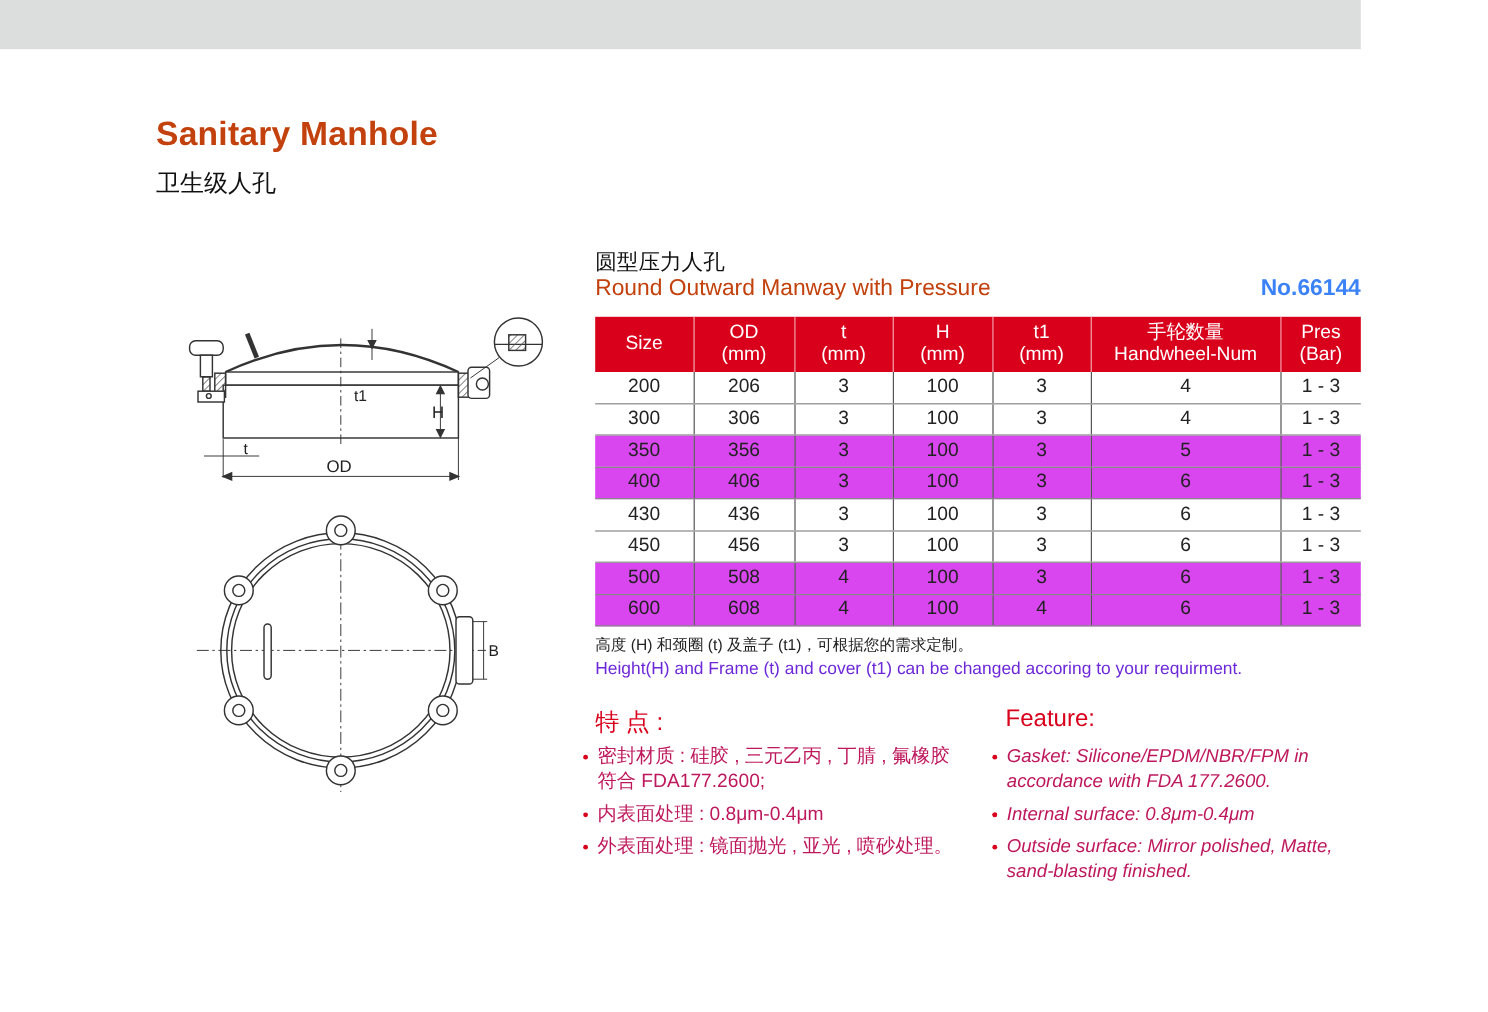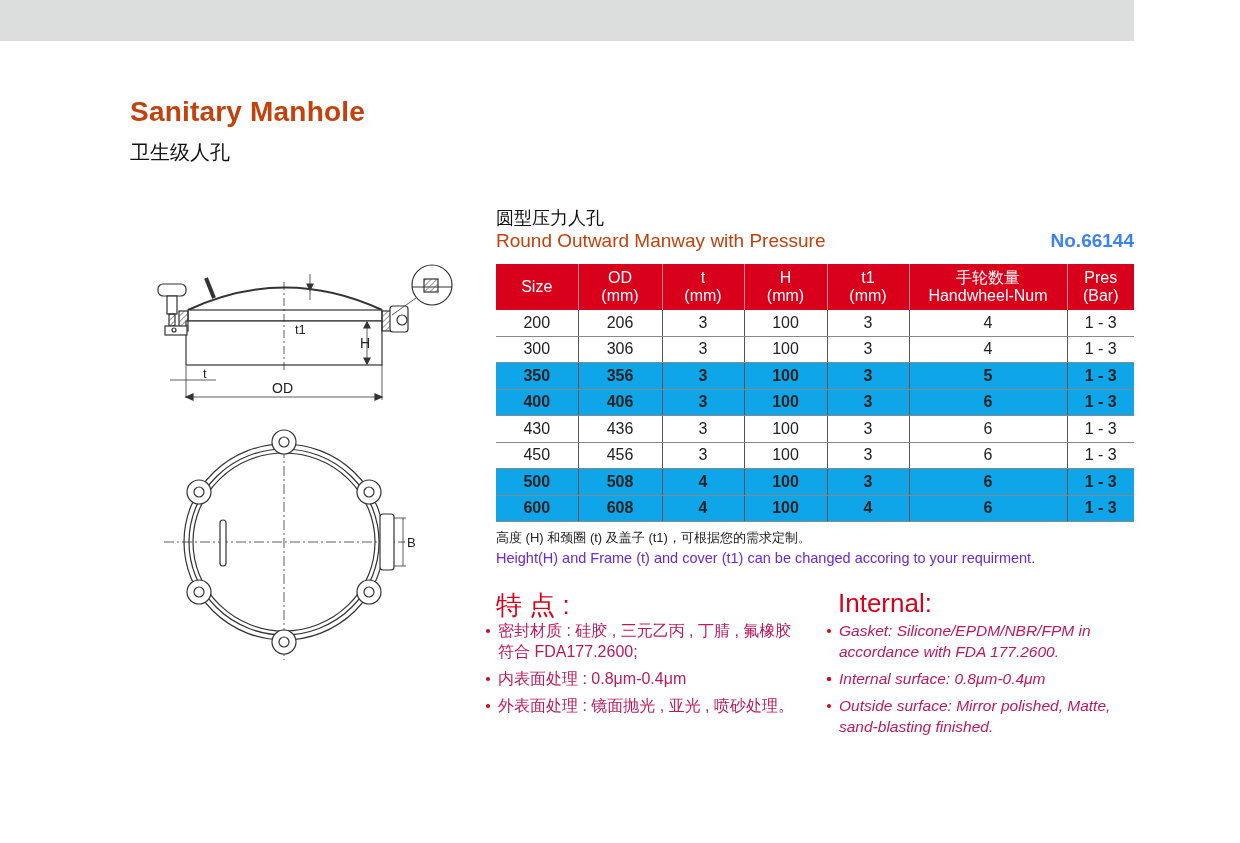--- a/index.html
+++ b/index.html
@@ -10,24 +10,24 @@
   .subtitle { position:absolute; left:130px; top:139px; font-size:20px; color:#111; }
   .prod-cn { position:absolute; left:496px; top:206px; font-size:18px; color:#111; }
   .prod-en { position:absolute; left:496px; top:230px; font-size:19px; color:#c2410c; }
   .prod-no { position:absolute; right:106px; top:230px; font-size:19px; font-weight:bold; color:#3b82f6; }
   table.spec { position:absolute; left:496px; top:264px; width:638px; border-collapse:collapse; font-size:16px; }
   table.spec th { background:#d9001b; color:#fff; font-weight:normal; font-size:16px; line-height:18px;
                   height:46px; padding:0; border-left:1px solid #f08a95; text-align:center; }
   table.spec th:first-child { border-left:none; }
   table.spec td { height:25.5px; padding:0; text-align:center; border-left:1.5px solid #555; border-bottom:1.5px solid #888; color:#222; }
   table.spec td:first-child { border-left:none; }
-  table.spec tr.shade td { background:#0ea5e9;font-weight:bold; }
+  table.spec tr.shade td { background:#d946ef; }
   .note-cn { position:absolute; left:496px; top:529px; font-size:13px; color:#222; }
   .note-en { position:absolute; left:496px; top:550px; font-size:14.5px; color:#6d28d9; }
-  .feat-h { position:absolute; font-size:26px; color:#d9001b; }
+  .feat-h { position:absolute; font-size:20px; color:#d9001b; }
   .feat-list { position:absolute; margin:0; padding:0; list-style:none; font-size:16px; color:#be185d; }
   .feat-list li { position:relative; padding-left:12px; line-height:21px; margin-bottom:6px; }
   .feat-list li .dot { position:absolute; left:0; top:9px; width:4px; height:4px; border-radius:50%; background:#d9001b; }
   .drawing { position:absolute; left:150px; top:260px; }
 </style>
 </head>
 <body>
 
 <div class="topband"></div>
 
@@ -225,19 +225,19 @@
 <div class="note-cn">高度 (H) 和颈圈 (t) 及盖子 (t1)，可根据您的需求定制。</div>
 <div class="note-en">Height(H) and Frame (t) and cover (t1) can be changed accoring to your requirment.</div>
 
 <div class="feat-h" style="left:496px; top:588px;">特 点 :</div>
 <ul class="feat-list" style="left:486px; top:620px; width:310px;">
   <li><span class="dot"></span><span>密封材质 : 硅胶 , 三元乙丙 , 丁腈 , 氟橡胶符合 FDA177.2600;</span></li>
   <li><span class="dot"></span><span>内表面处理 : 0.8μm-0.4μm</span></li>
   <li><span class="dot"></span><span>外表面处理 : 镜面抛光 , 亚光 , 喷砂处理。</span></li>
 </ul>
 
-<div class="feat-h" style="left:838px; top:588px;">Internal:</div>
+<div class="feat-h" style="left:838px; top:588px;">Feature:</div>
 <ul class="feat-list" style="left:827px; top:620px; width:310px; font-size:15.5px;font-style:italic;">
   <li><span class="dot"></span><span>Gasket: Silicone/EPDM/NBR/FPM in accordance with FDA 177.2600.</span></li>
   <li><span class="dot"></span></li>
   <li><span class="dot"></span><span>Internal surface: 0.8μm-0.4μm</span></li>
   <li><span class="dot"></span><span>Outside surface: Mirror polished, Matte, sand-blasting finished.</span></li>
 </ul>
 
 </body></html>

